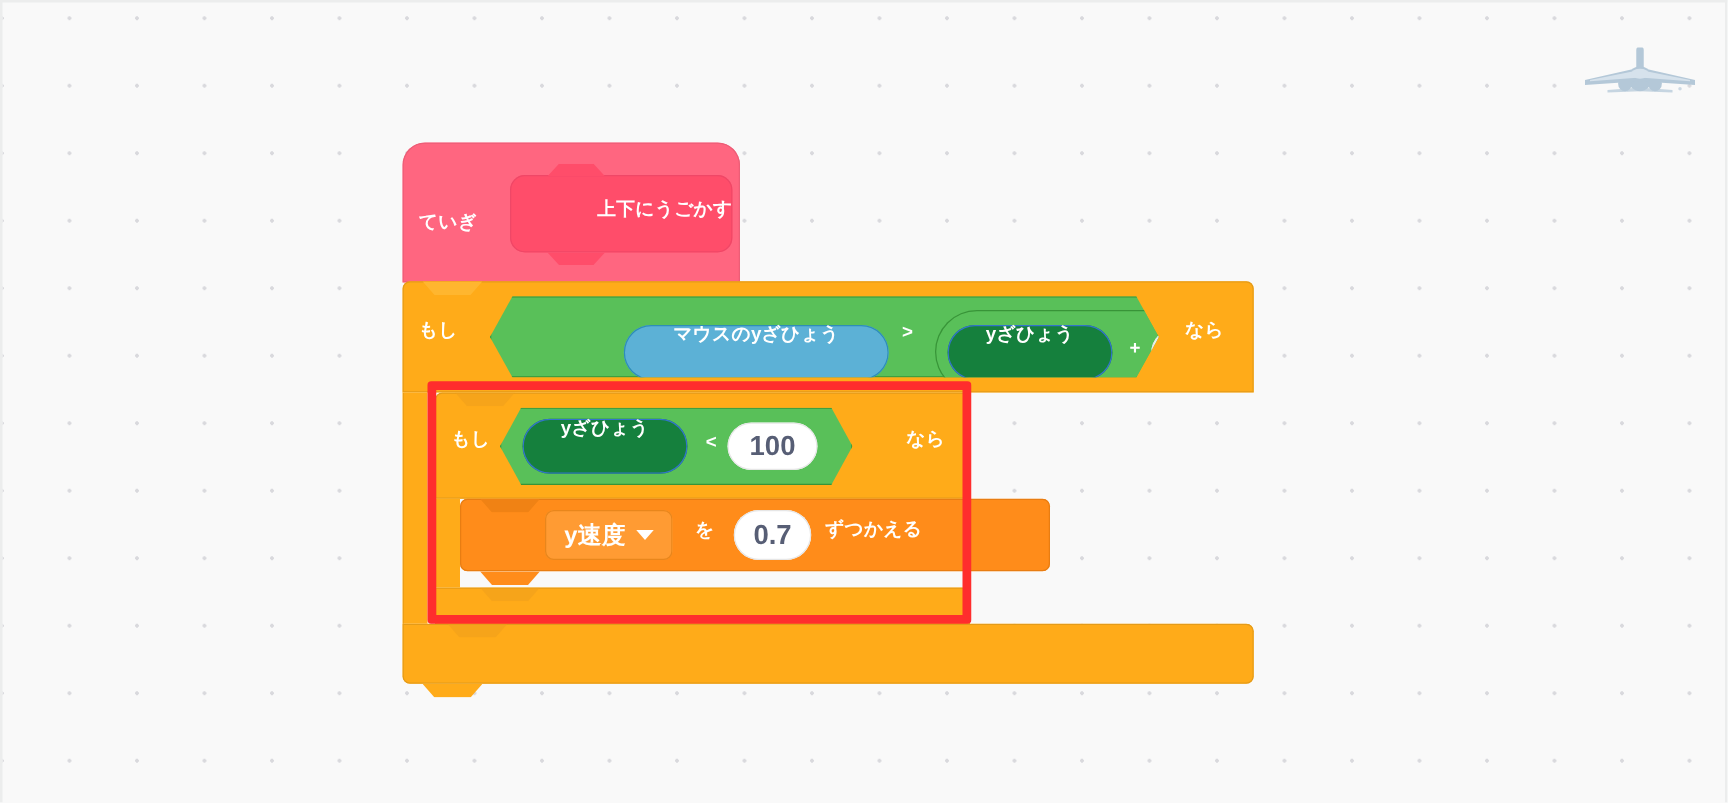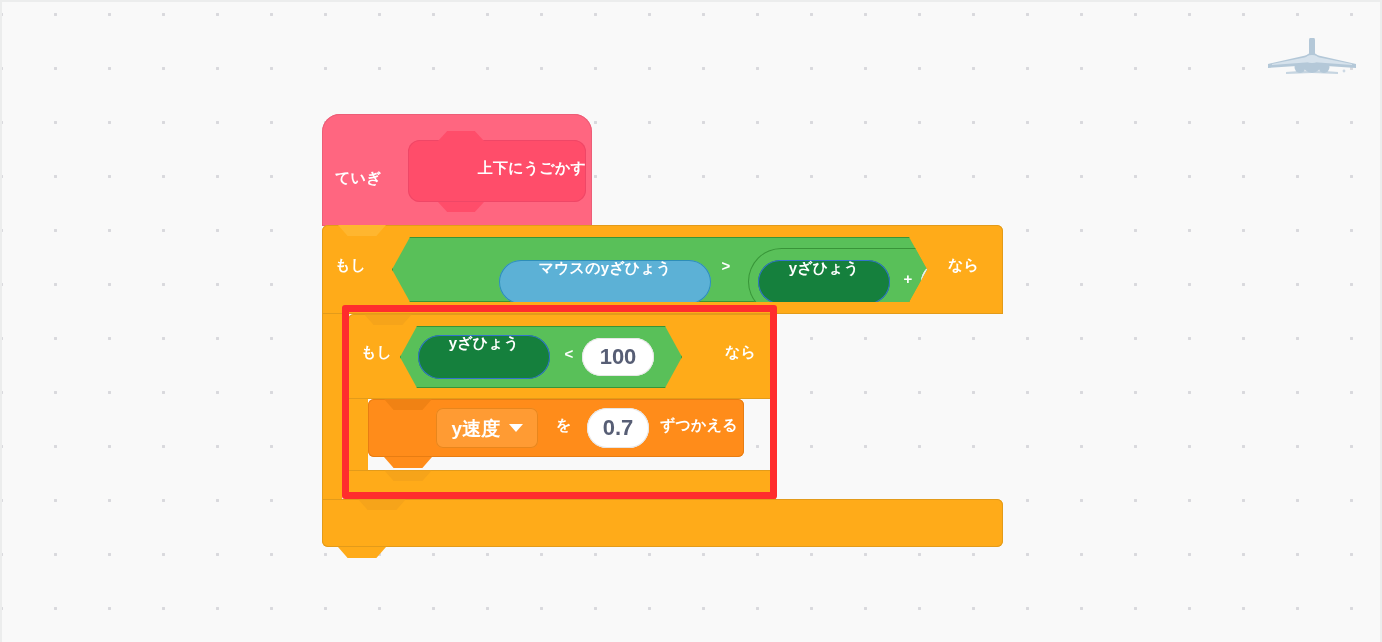--- a/index.html
+++ b/index.html
@@ -295,21 +295,21 @@
   #if-inner-nara  { position: absolute; left: 377px; top: 30px; }
 
   #r-y-pos-2 { left: 18px; top: 9px; width: 132px; }
   #lt-sign   { position: absolute; left: 158px; top: 20px; width: 22px; text-align: center; }
   #n-100     { left: 182px; top: 12px; width: 72px; }
 
   
   #change-block {
     position: absolute;
     left: 20px; top: 85px;
-    width: 376px; height: 58px;
+    width: 472px; height: 58px;
     background: #FF8C1A;
     border-radius: 6px;
     box-shadow: inset 0 0 0 1px #e87d12;
   }
   #change-block::before {
     content: "";
     position: absolute;
     left: 16px; top: 0;
     width: 48px; height: 11px;
     background: #f08214;
@@ -337,21 +337,21 @@
   }
   #var-dropdown .blk-label { font-size: 19px; }
   .caret {
     width: 0; height: 0;
     border-left: 7px solid transparent;
     border-right: 7px solid transparent;
     border-top: 8px solid #ffffff;
   }
   #wo-label   { position: absolute; left: 188px; top: 18px; }
   #n-05       { left: 219px; top: 9px; width: 62px; height: 40px; }
-  #zutu-label { position: absolute; left: 292px; top: 18px; }
+  #zutu-label { position: absolute; left: 292px; top: 18px; font-family: Liberation Serif, serif; }
 
   
   #highlight-box {
     position: absolute;
     left: 340px;
     top: 303px;
     width: 435px;
     height: 194px;
     border: 7px solid #FF2D2D;
     border-radius: 3px;

